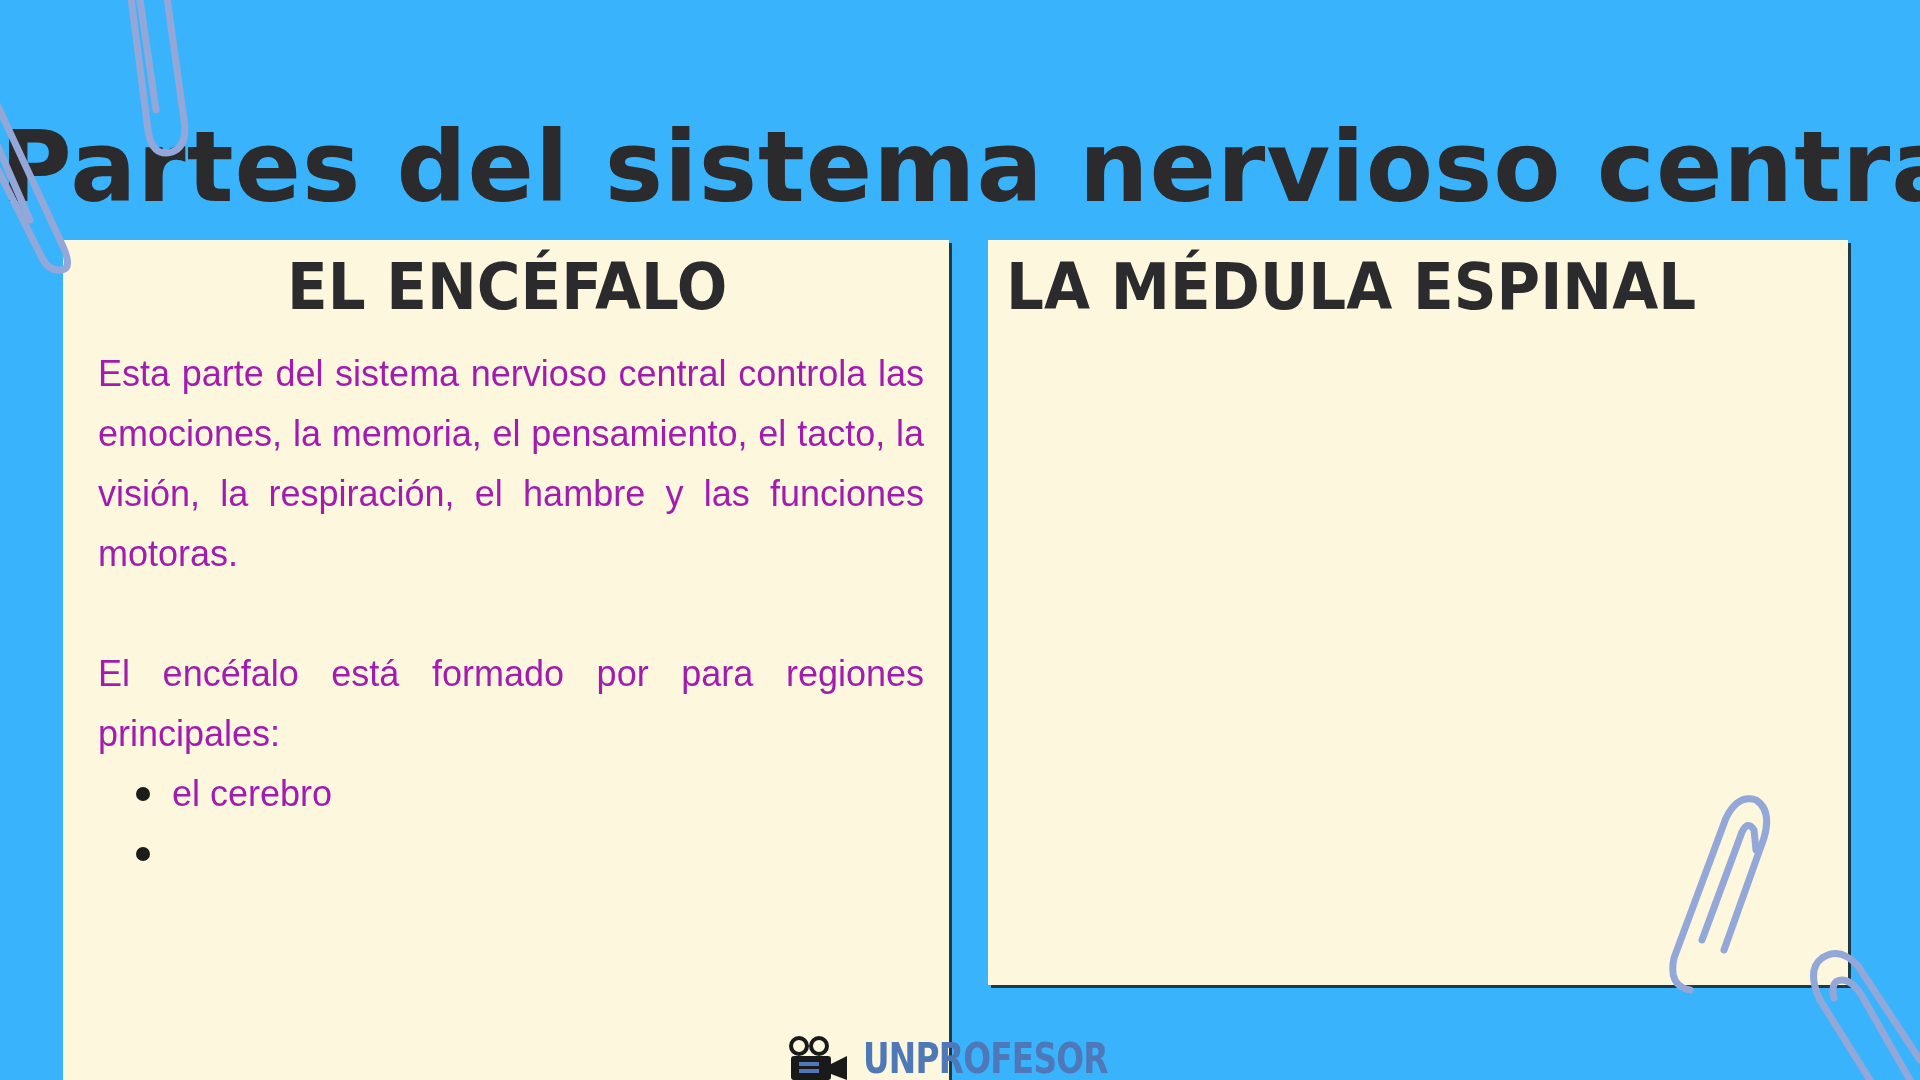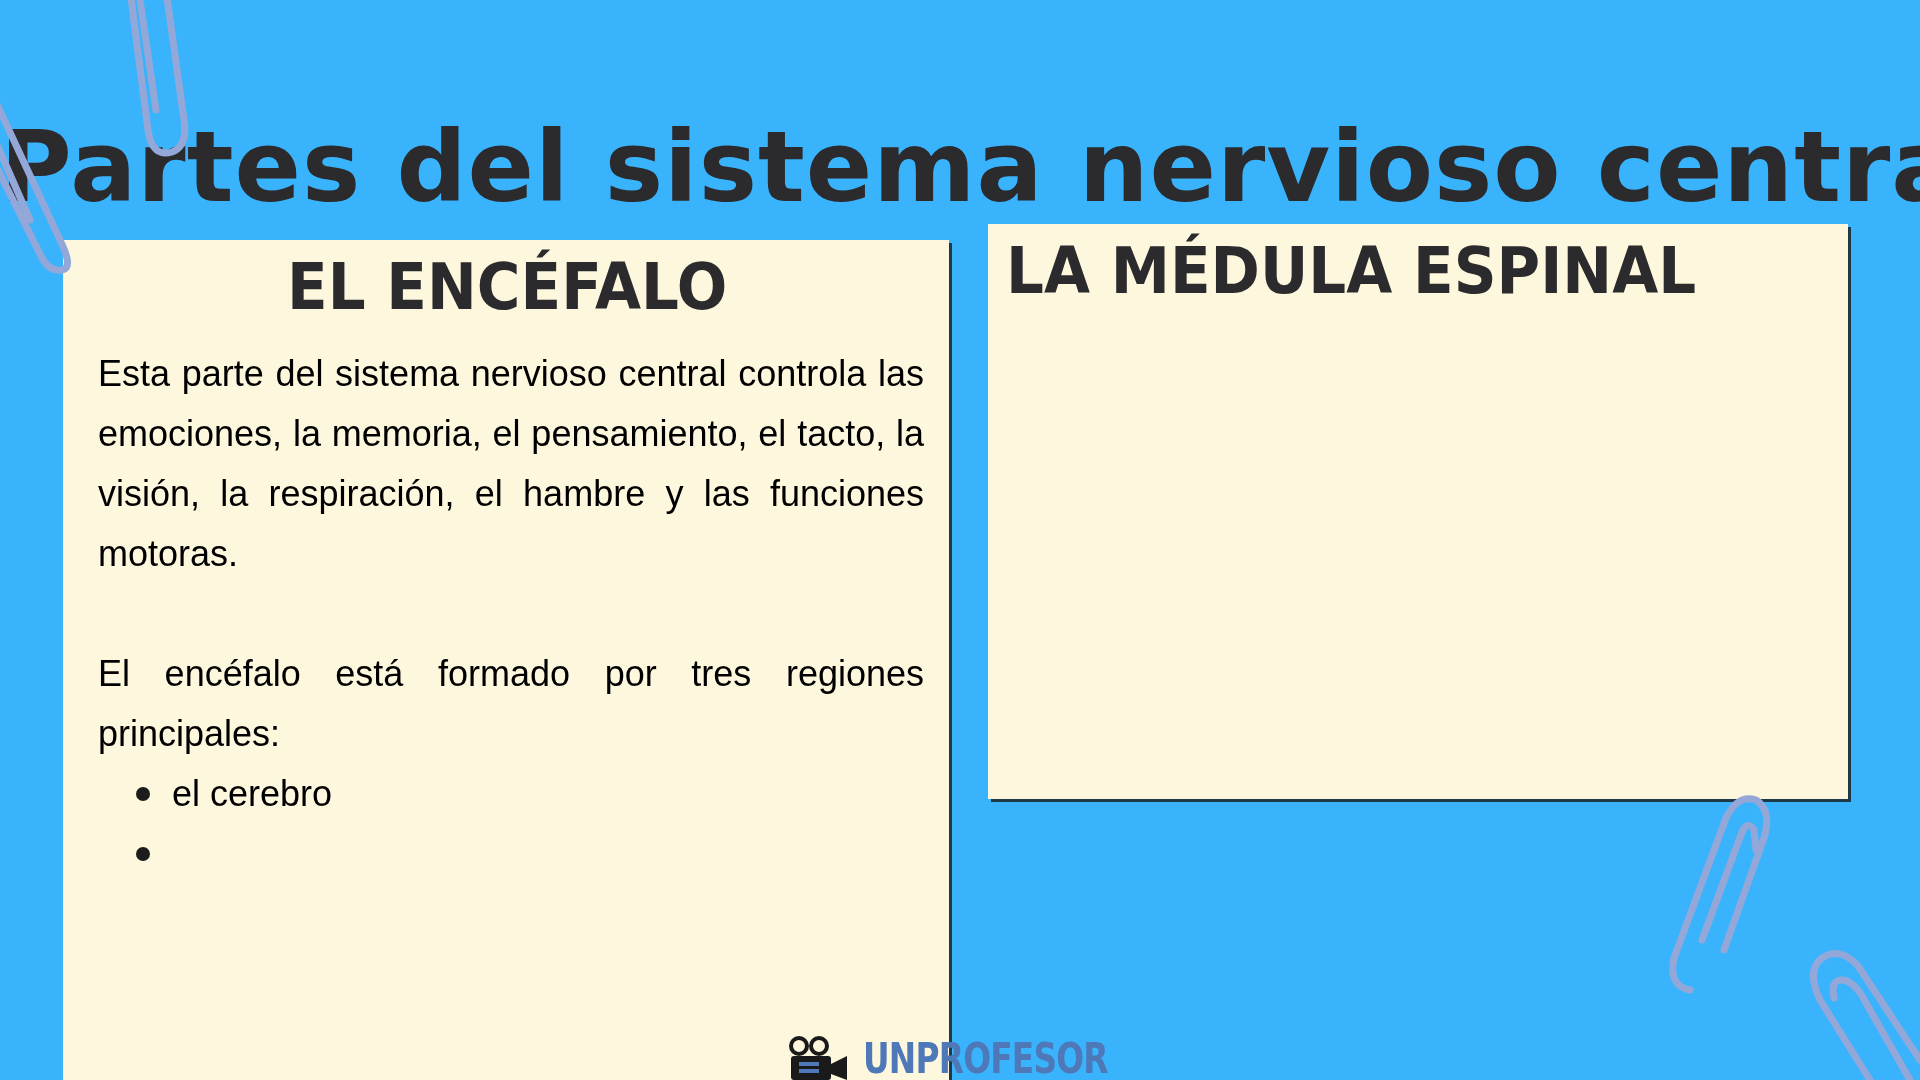--- a/index.html
+++ b/index.html
@@ -20,38 +20,38 @@
     white-space: nowrap;
     z-index: 3;
   }
   .card {
     position: absolute;
     background: #fdf7dd;
     box-shadow: 3px 3px 0 #1d3a48;
     z-index: 2;
   }
   .card-left { left: 63px; top: 240px; width: 886px; height: 940px; }
-  .card-right { left: 988px; top: 224px; width: 860px; height: 575px; }
+  .card-right { left: 988px; top: 240px; width: 860px; height: 745px; }
   .card-title {
     position: absolute;
     font-family: "DejaVu Sans", sans-serif;
     font-weight: bold;
     font-size: 64px;
     color: #2b2b2d;
     white-space: nowrap;
     letter-spacing: 0px;
   }
   .card-left .card-title { left: 0; width: 100%; text-align: center; top: 10px; transform: scaleX(0.93); transform-origin: 52% 50%; }
   .card-right .card-title { left: 18px; top: 10px; transform: scaleX(0.93); transform-origin: 0 50%; }
   .body-text {
     position: absolute;
     font-family: "Liberation Sans", sans-serif;
     font-size: 36px;
     line-height: 60px;
-    color: #000000;
+    color: #a21caf;
   }
   .card-left .body-text { left: 35px; top: 104px; width: 826px; text-align: justify; }
   .card-right .body-text { left: 18px; top: 122px; width: 810px; }
   .para { margin: 0; }
   .gap { height: 60px; }
   .bullets { list-style: none; margin: 0; padding: 0 0 0 38px; }
   .bullets li { position: relative; padding-left: 36px; }
   .bullets li .dot {
     position: absolute; left: 0; top: 23px;
     width: 14px; height: 14px; border-radius: 50%; background: #1c1c1c;
@@ -94,21 +94,21 @@
   <path d="M20 60 L70 140" fill="none" stroke="#93a8d8" stroke-width="7" stroke-linecap="round"></path>
 </svg>
 
 <h1 class="title">Partes del sistema nervioso central</h1>
 
 <section class="card card-left">
   <h2 class="card-title" style="margin:0;">EL ENCÉFALO</h2>
   <div class="body-text">
     <p class="para">Esta parte del sistema nervioso central controla las emociones, la memoria, el pensamiento, el tacto, la visión, la respiración, el hambre y las funciones motoras.</p>
     <div class="gap"></div>
-    <p class="para">El encéfalo está formado por tres regiones principales:</p>
+    <p class="para">El encéfalo está formado por para regiones principales:</p>
     <ul class="bullets">
       <li><span class="dot"></span><span>el cerebro</span></li>
       <li><span class="dot"></span></li>
     </ul>
   </div>
 </section>
 
 <section class="card card-right">
   <h2 class="card-title" style="margin:0;">LA MÉDULA ESPINAL</h2>
   <div class="body-text">

